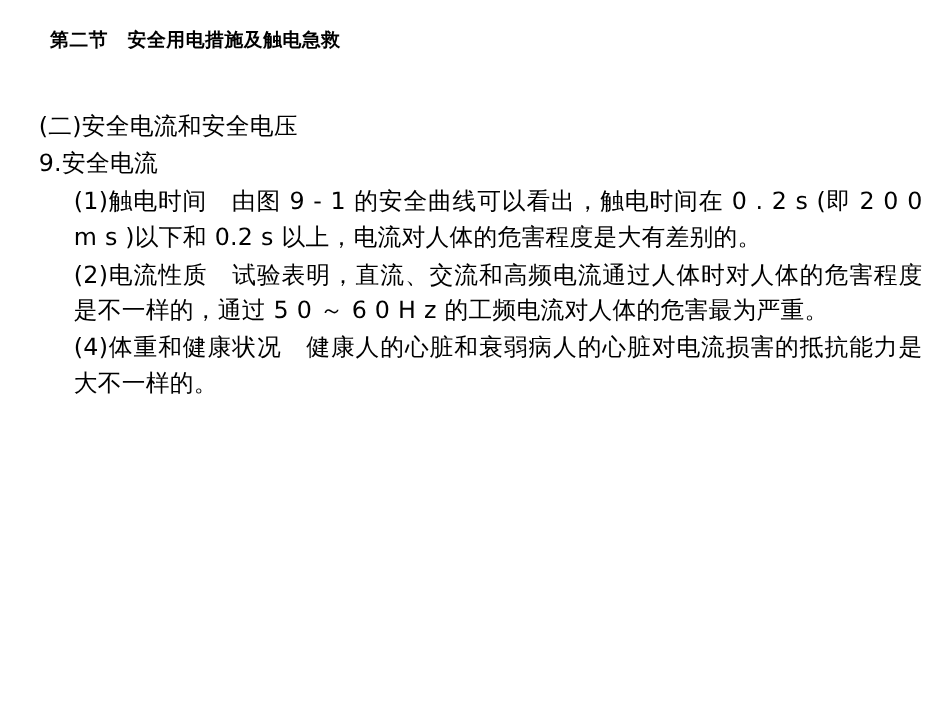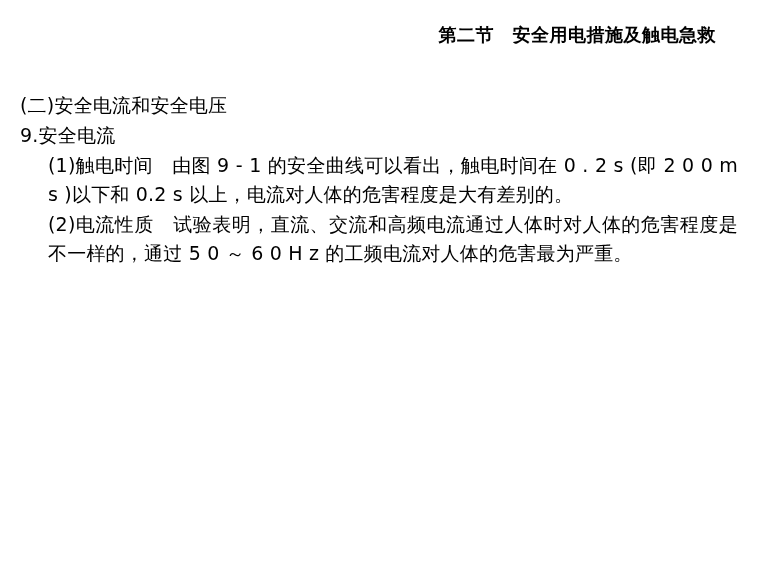--- a/index.html
+++ b/index.html
@@ -15,31 +15,31 @@
     overflow: hidden;
   }
   .page {
     position: relative;
     width: 760px;
     height: 568px;
     box-sizing: border-box;
     padding: 0;
   }
   .doc-title {
-    text-align: right;
-    font-size: 18px;
+    text-align: left;
+    font-size: 15px;
     font-weight: bold;
     letter-spacing: 0.5px;
-    margin: 22px 4px 0 0;
+    margin: 22px 16px 0 0;
     padding: 0 40px;
     line-height: 1.4;
   }
   .body-block {
     margin: 44px 0 0 0;
-    padding: 0 22px 0 20px;
+    padding: 0 22px 0 31px;
   }
   .para {
     font-size: 19px;
     line-height: 1.52;
     margin: 0 0 1px 0;
     text-align: justify;
     text-justify: inter-ideograph;
     letter-spacing: 0.2px;
   }
   .para.wide {
@@ -58,15 +58,16 @@
 
     <p class="para">(二)安全电流和安全电压</p>
 
     <p class="para">9.安全电流</p>
 
     <p class="para wide">(1)触电时间　由图 9 - 1 的安全曲线可以看出，触电时间在 0 . 2 s (即 2 0 0 m s )以下和 0.2 s 以上，电流对人体的危害程度是大有差别的。</p>
 
     <p class="para wide">(2)电流性质　试验表明，直流、交流和高频电流通过人体时对人体的危害程度是不一样的，通过 5 0 ～ 6 0 H z 的工频电流对人体的危害最为严重。</p>
 
 
+    <p class="para wide">(4)体重和健康状况　健康人的心脏和衰弱病人的心脏对电流损害的抵抗能力是大不一样的。</p>
 
   </div>
 </div>
 
 </body></html>

